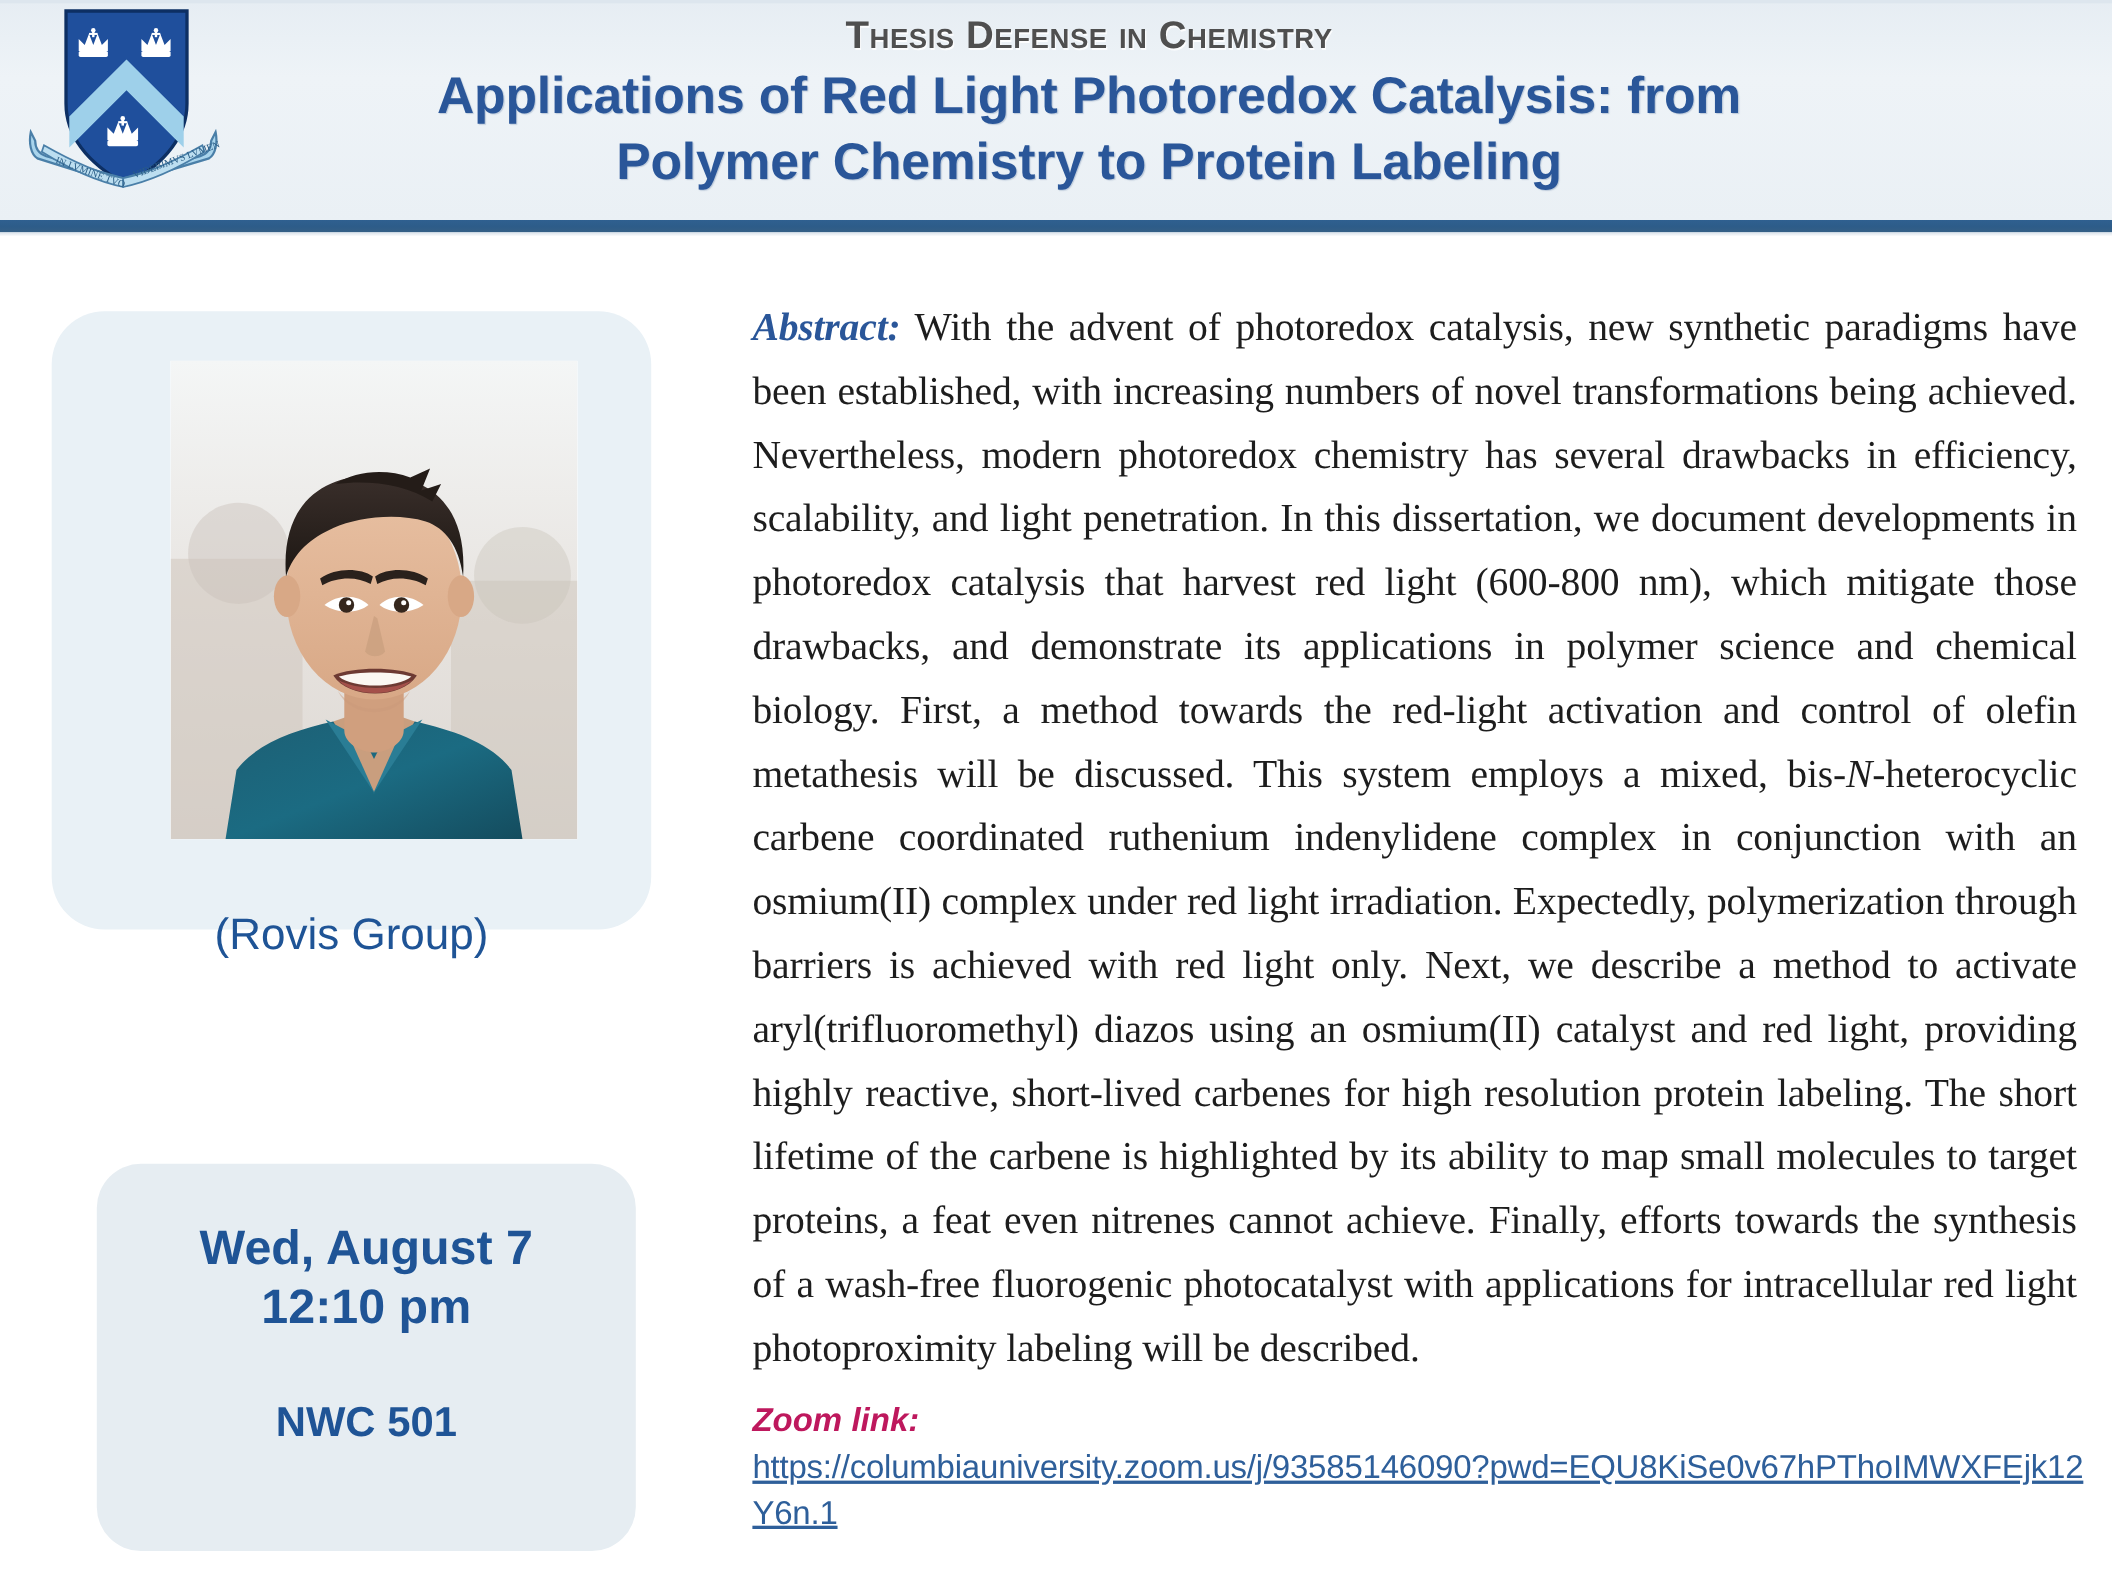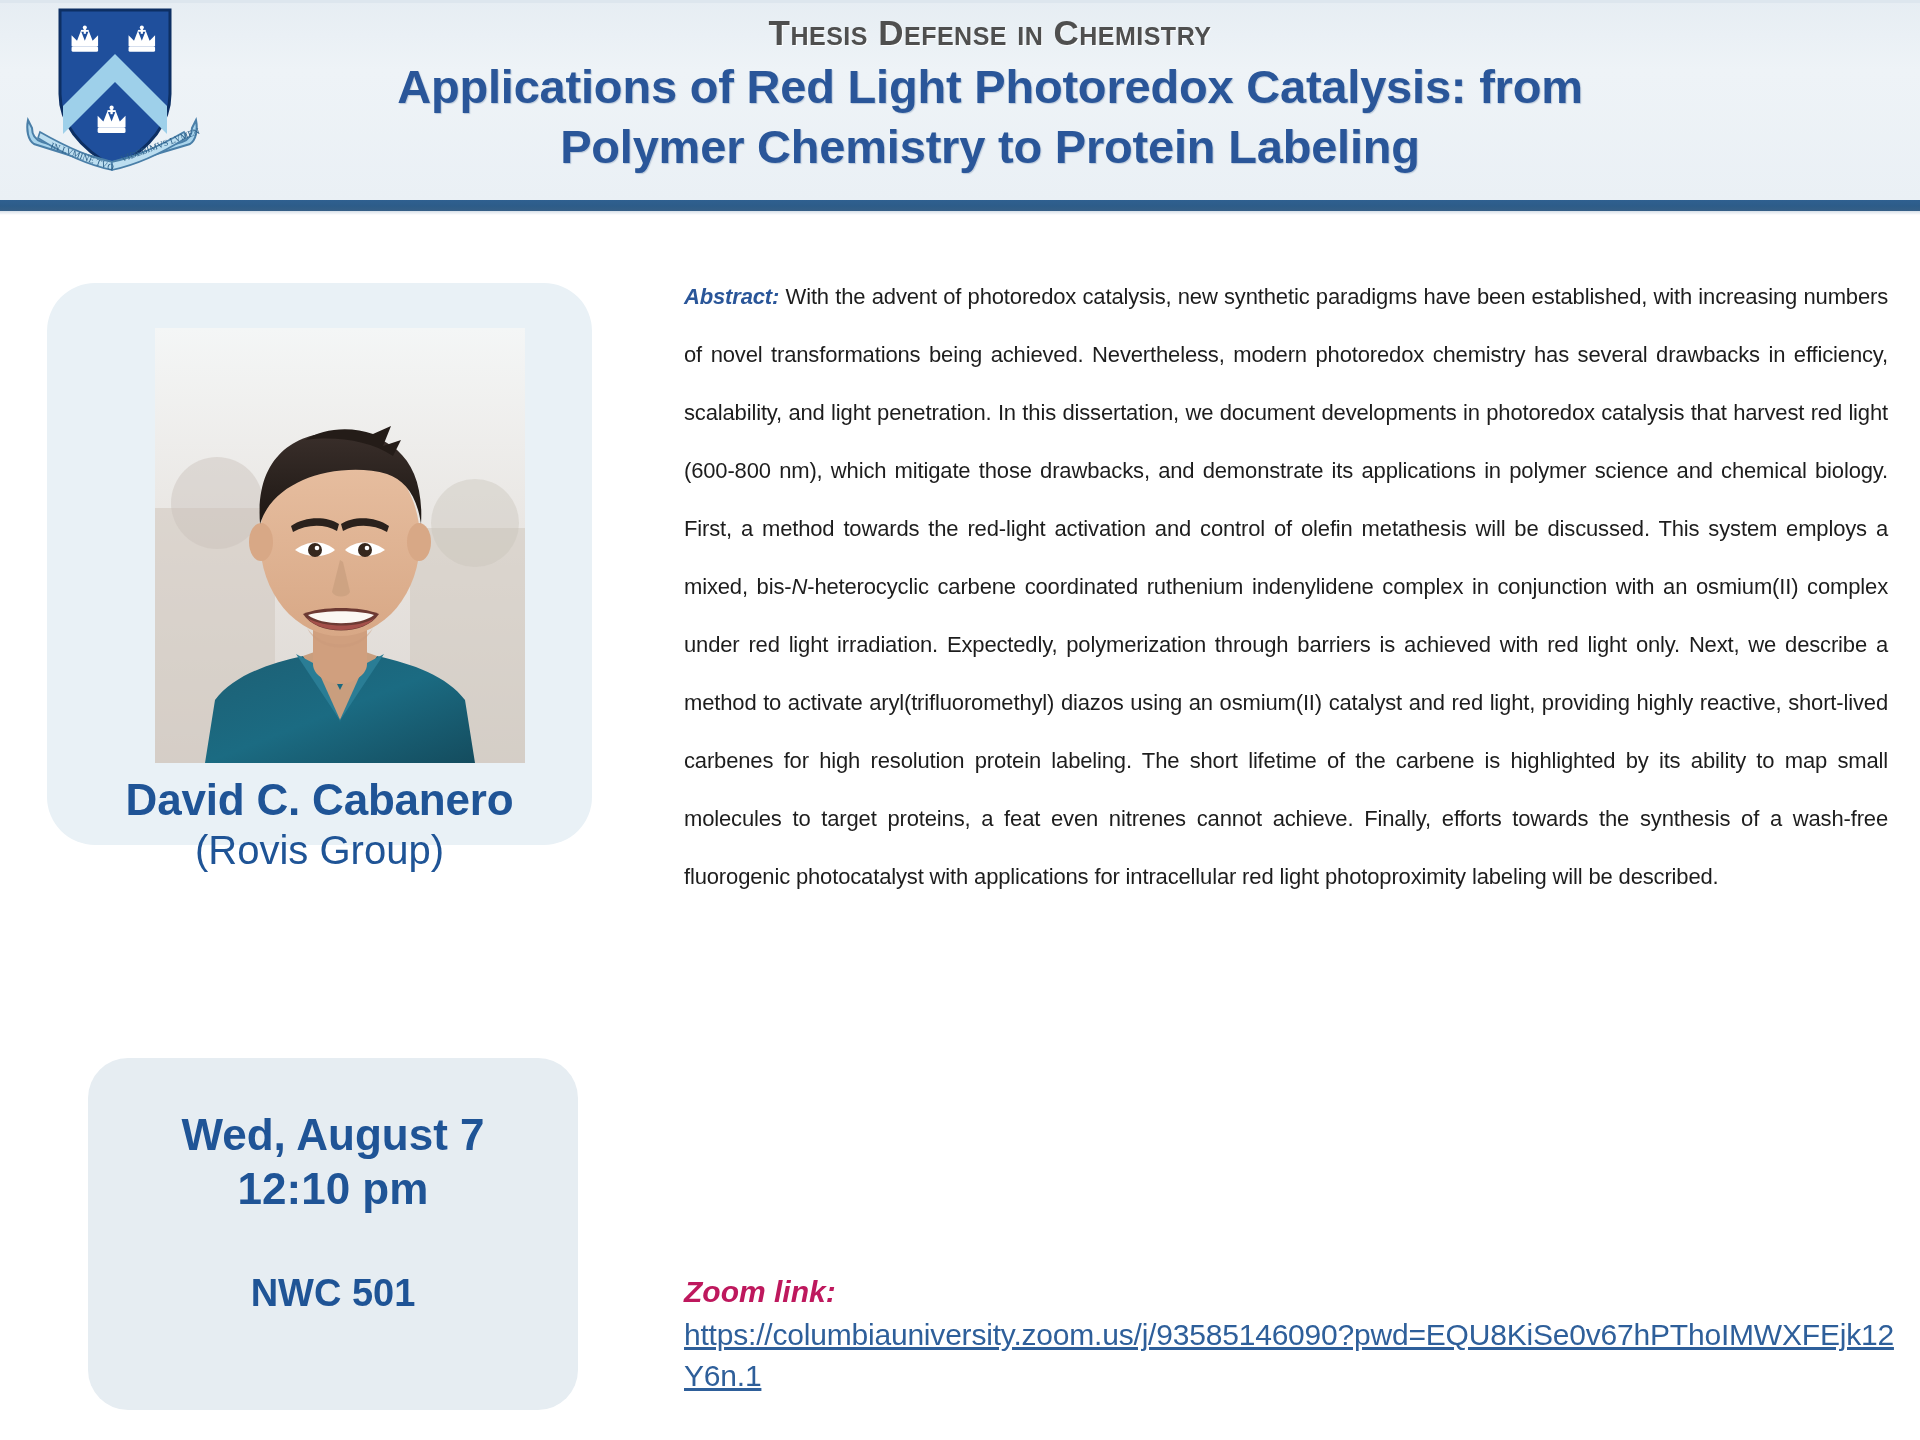--- a/index.html
+++ b/index.html
@@ -137,22 +137,22 @@
   .event-room  { top: 214px; font-size: 38px; }
 
   
   .abstract-col {
     position: absolute;
     left: 684px; top: 268px;
     width: 1204px;
   }
   .abstract-body {
     margin: 0;
-    font-family: Liberation Sans, sans-serif;
-    font-size: 22px;
+    font-family: Liberation Serif, serif;
+    font-size: 36px;
     line-height: 58px;
     color: #1d1d1d;
     text-align: justify;
     text-justify: inter-word;
     letter-spacing: -0.15px;
   }
   .abstract-label {
     font-weight: bold;
     font-style: italic;
     color: #2a5699;
@@ -305,21 +305,20 @@
 
       <path d="M185 232 L177 264 C180 270 192 270 195 264 L188 234 Z" fill="#caa080" opacity="0.8"></path>
 
       <path d="M148 286 C166 278 206 278 224 286 C210 308 162 308 148 286 Z" fill="#6d3a33"></path>
       <path d="M153 287 C170 282 203 282 219 287 C206 298 166 298 153 287 Z" fill="#fbf7f2"></path>
       <path d="M152 290 C170 300 204 300 220 290 C206 306 166 306 152 290 Z" fill="#a4504a"></path>
 
       <path d="M152 300 C168 322 202 322 218 300 C206 326 164 326 152 300 Z" fill="#c99a79" opacity="0.45"></path>
     </svg>
   </div>
-  <div class="speaker-name">David C. Cabanero</div>
   <div class="speaker-group">(Rovis Group)</div>
 </div>
 
 <div class="event-card">
   <div class="event-line event-date">Wed, August 7</div>
   <div class="event-line event-time">12:10 pm</div>
   <div class="event-line event-room">NWC 501</div>
 </div>
 
 <div class="abstract-col">

